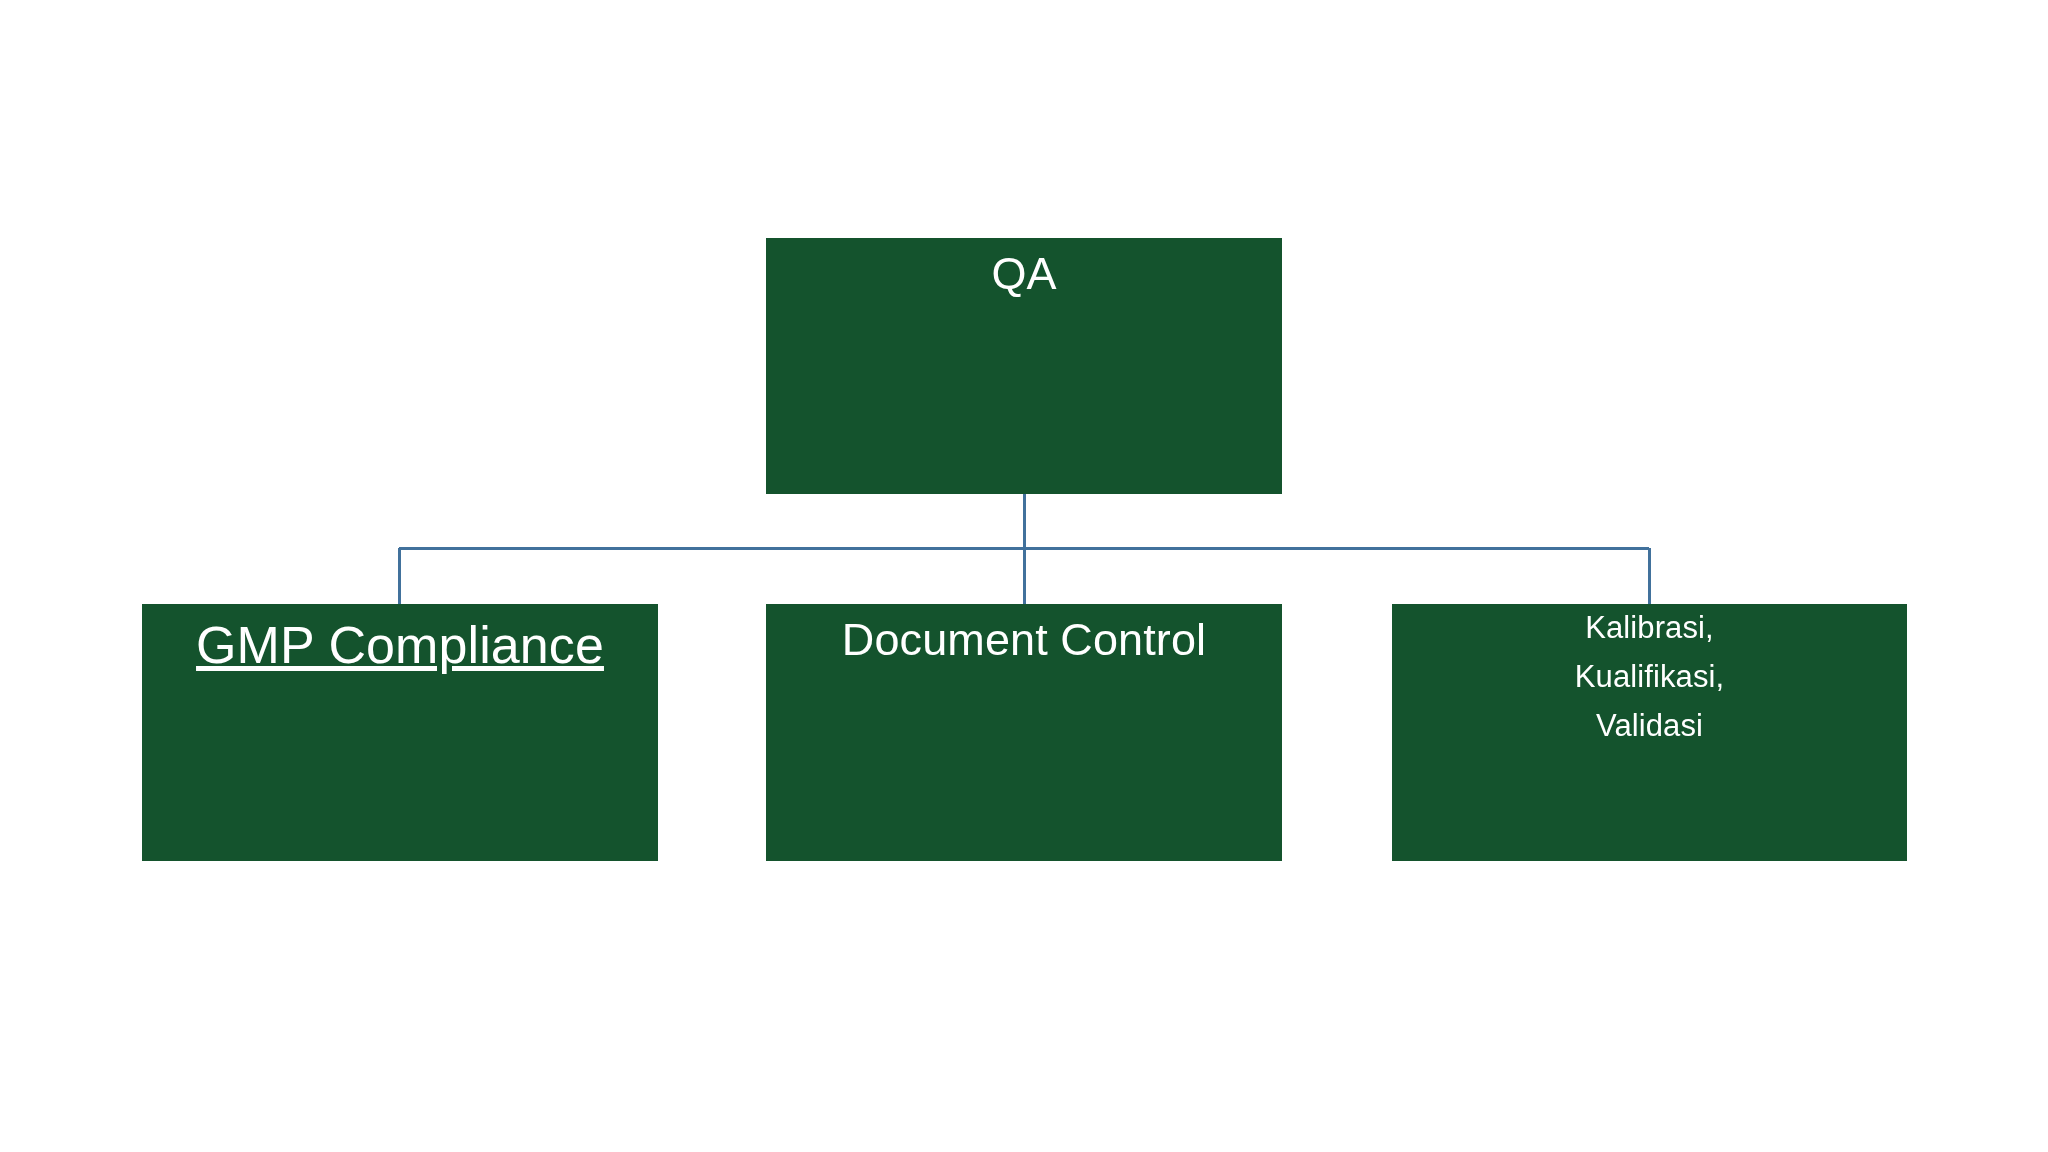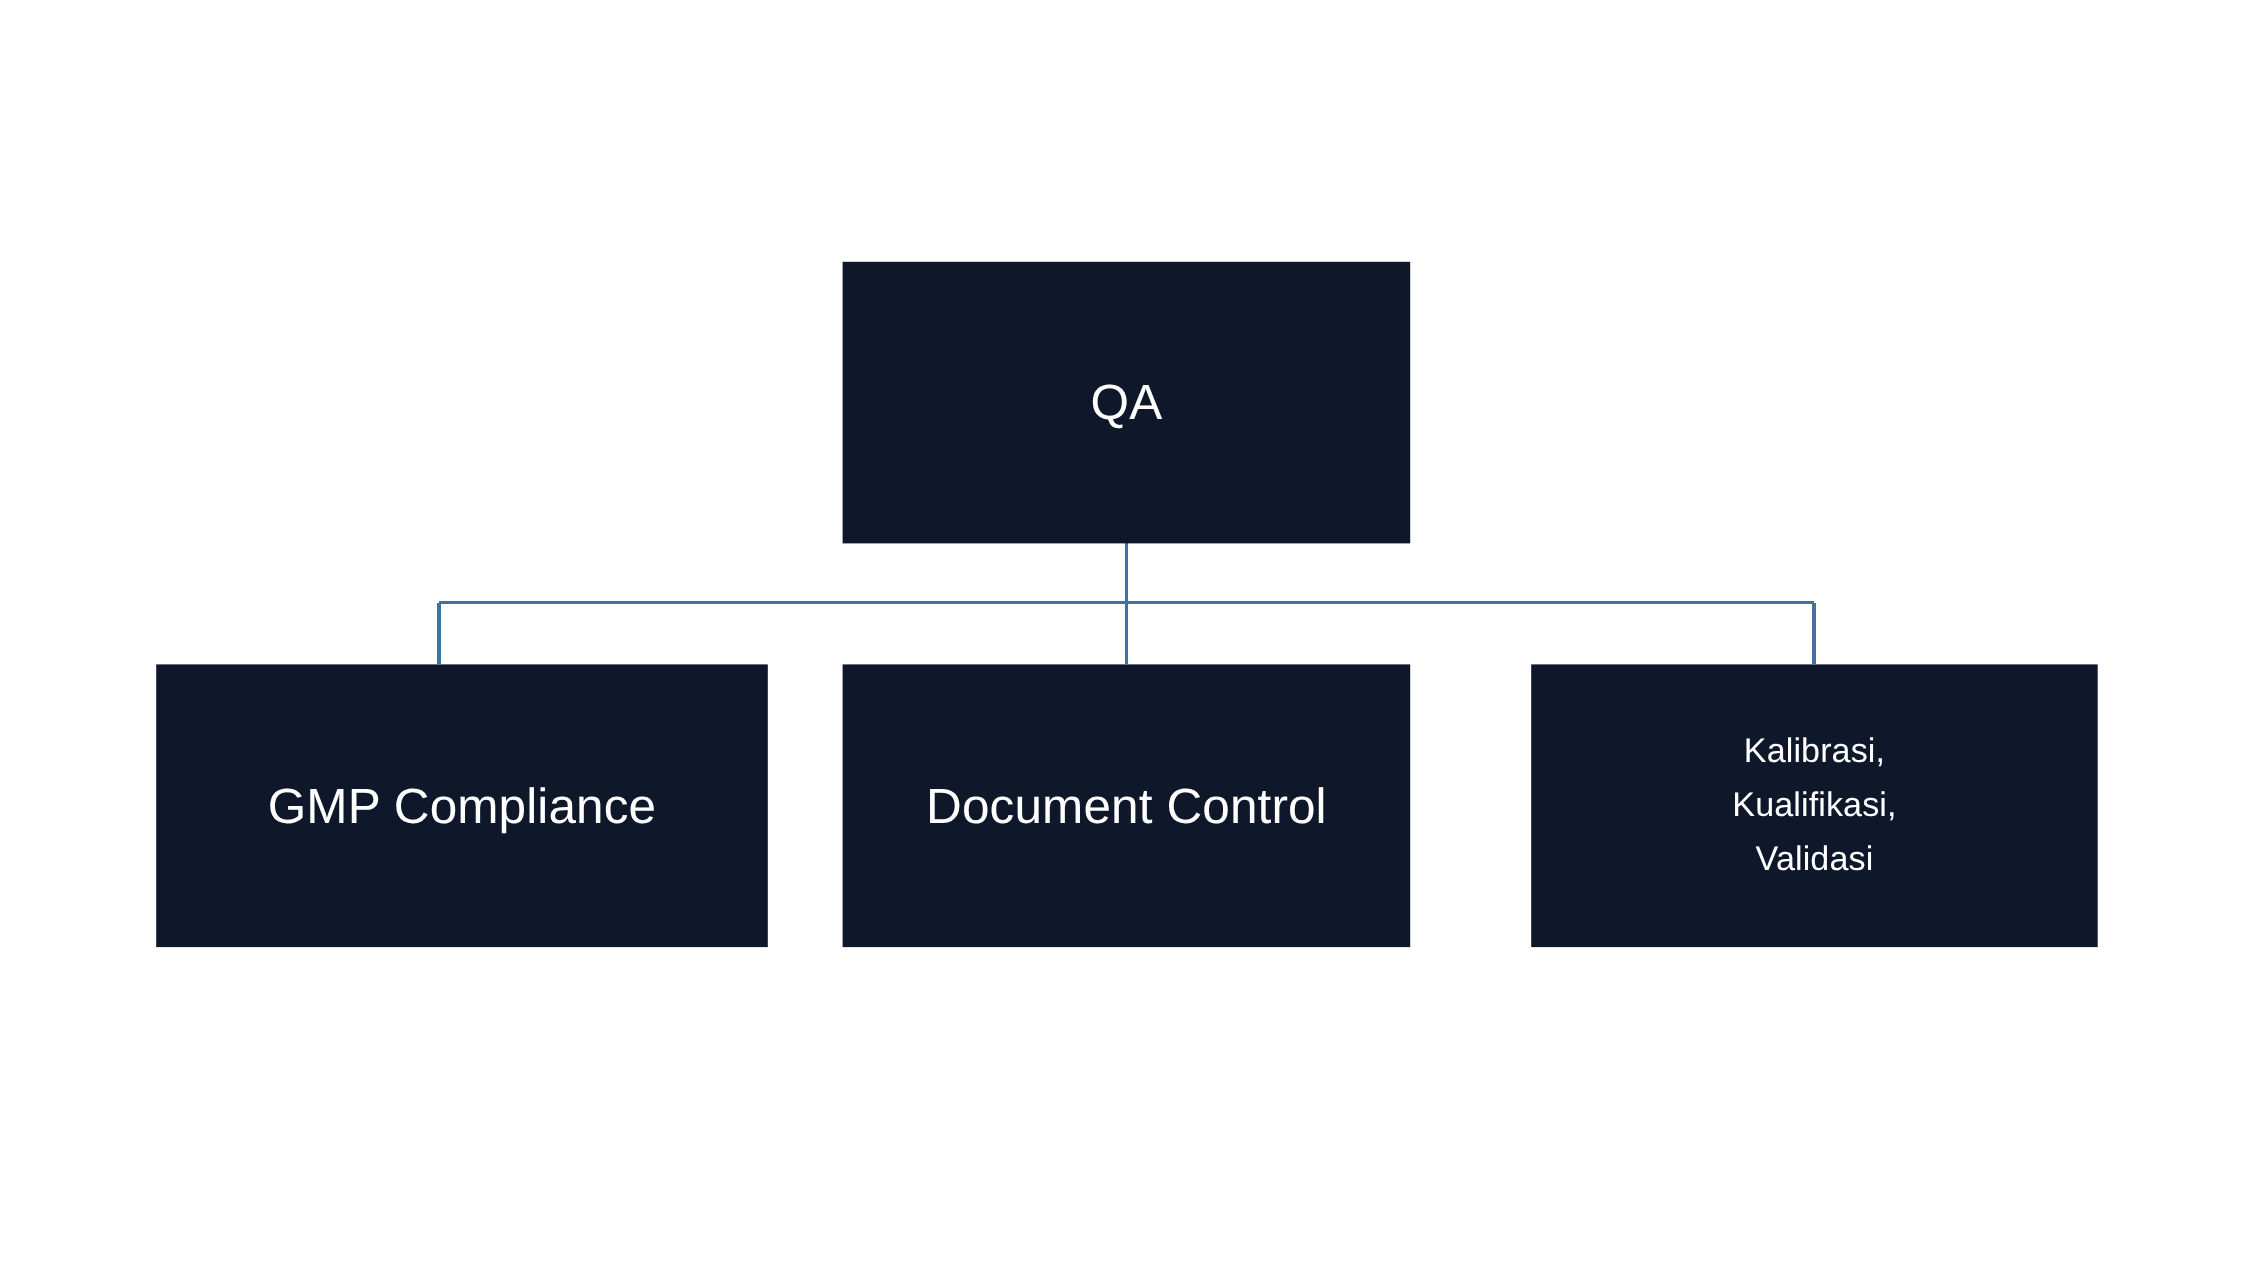--- a/index.html
+++ b/index.html
@@ -22,23 +22,23 @@
     position: absolute;
     left: 0;
     top: 0;
     width: 2048px;
     height: 1152px;
     pointer-events: none;
   }
   .node {
     position: absolute;
     box-sizing: border-box;
-    background: #0f172a;
+    background: #14532d;
     display: flex;
-    align-items: center;
+    align-items: flex-start;
     justify-content: center;
     text-align: center;
     color: #FFFFFF;
     font-family: "Liberation Sans", sans-serif;
     font-weight: 400;
     line-height: 1.58;
     letter-spacing: 0.1px;
     -webkit-font-smoothing: antialiased;
   }
   .node-label {
@@ -51,23 +51,24 @@
   #node-qa {
     left: 766px;
     top: 238px;
     width: 516px;
     height: 256px;
     font-size: 45px;
   }
   #node-gmp {
     left: 142px;
     top: 604px;
-    width: 556px;
+    width: 516px;
     height: 257px;
-    font-size: 45px;
+    font-size: 52px;
+    text-decoration: underline;
   }
   #node-doc {
     left: 766px;
     top: 604px;
     width: 516px;
     height: 257px;
     font-size: 45px;
   }
   #node-kal {
     left: 1392px;

